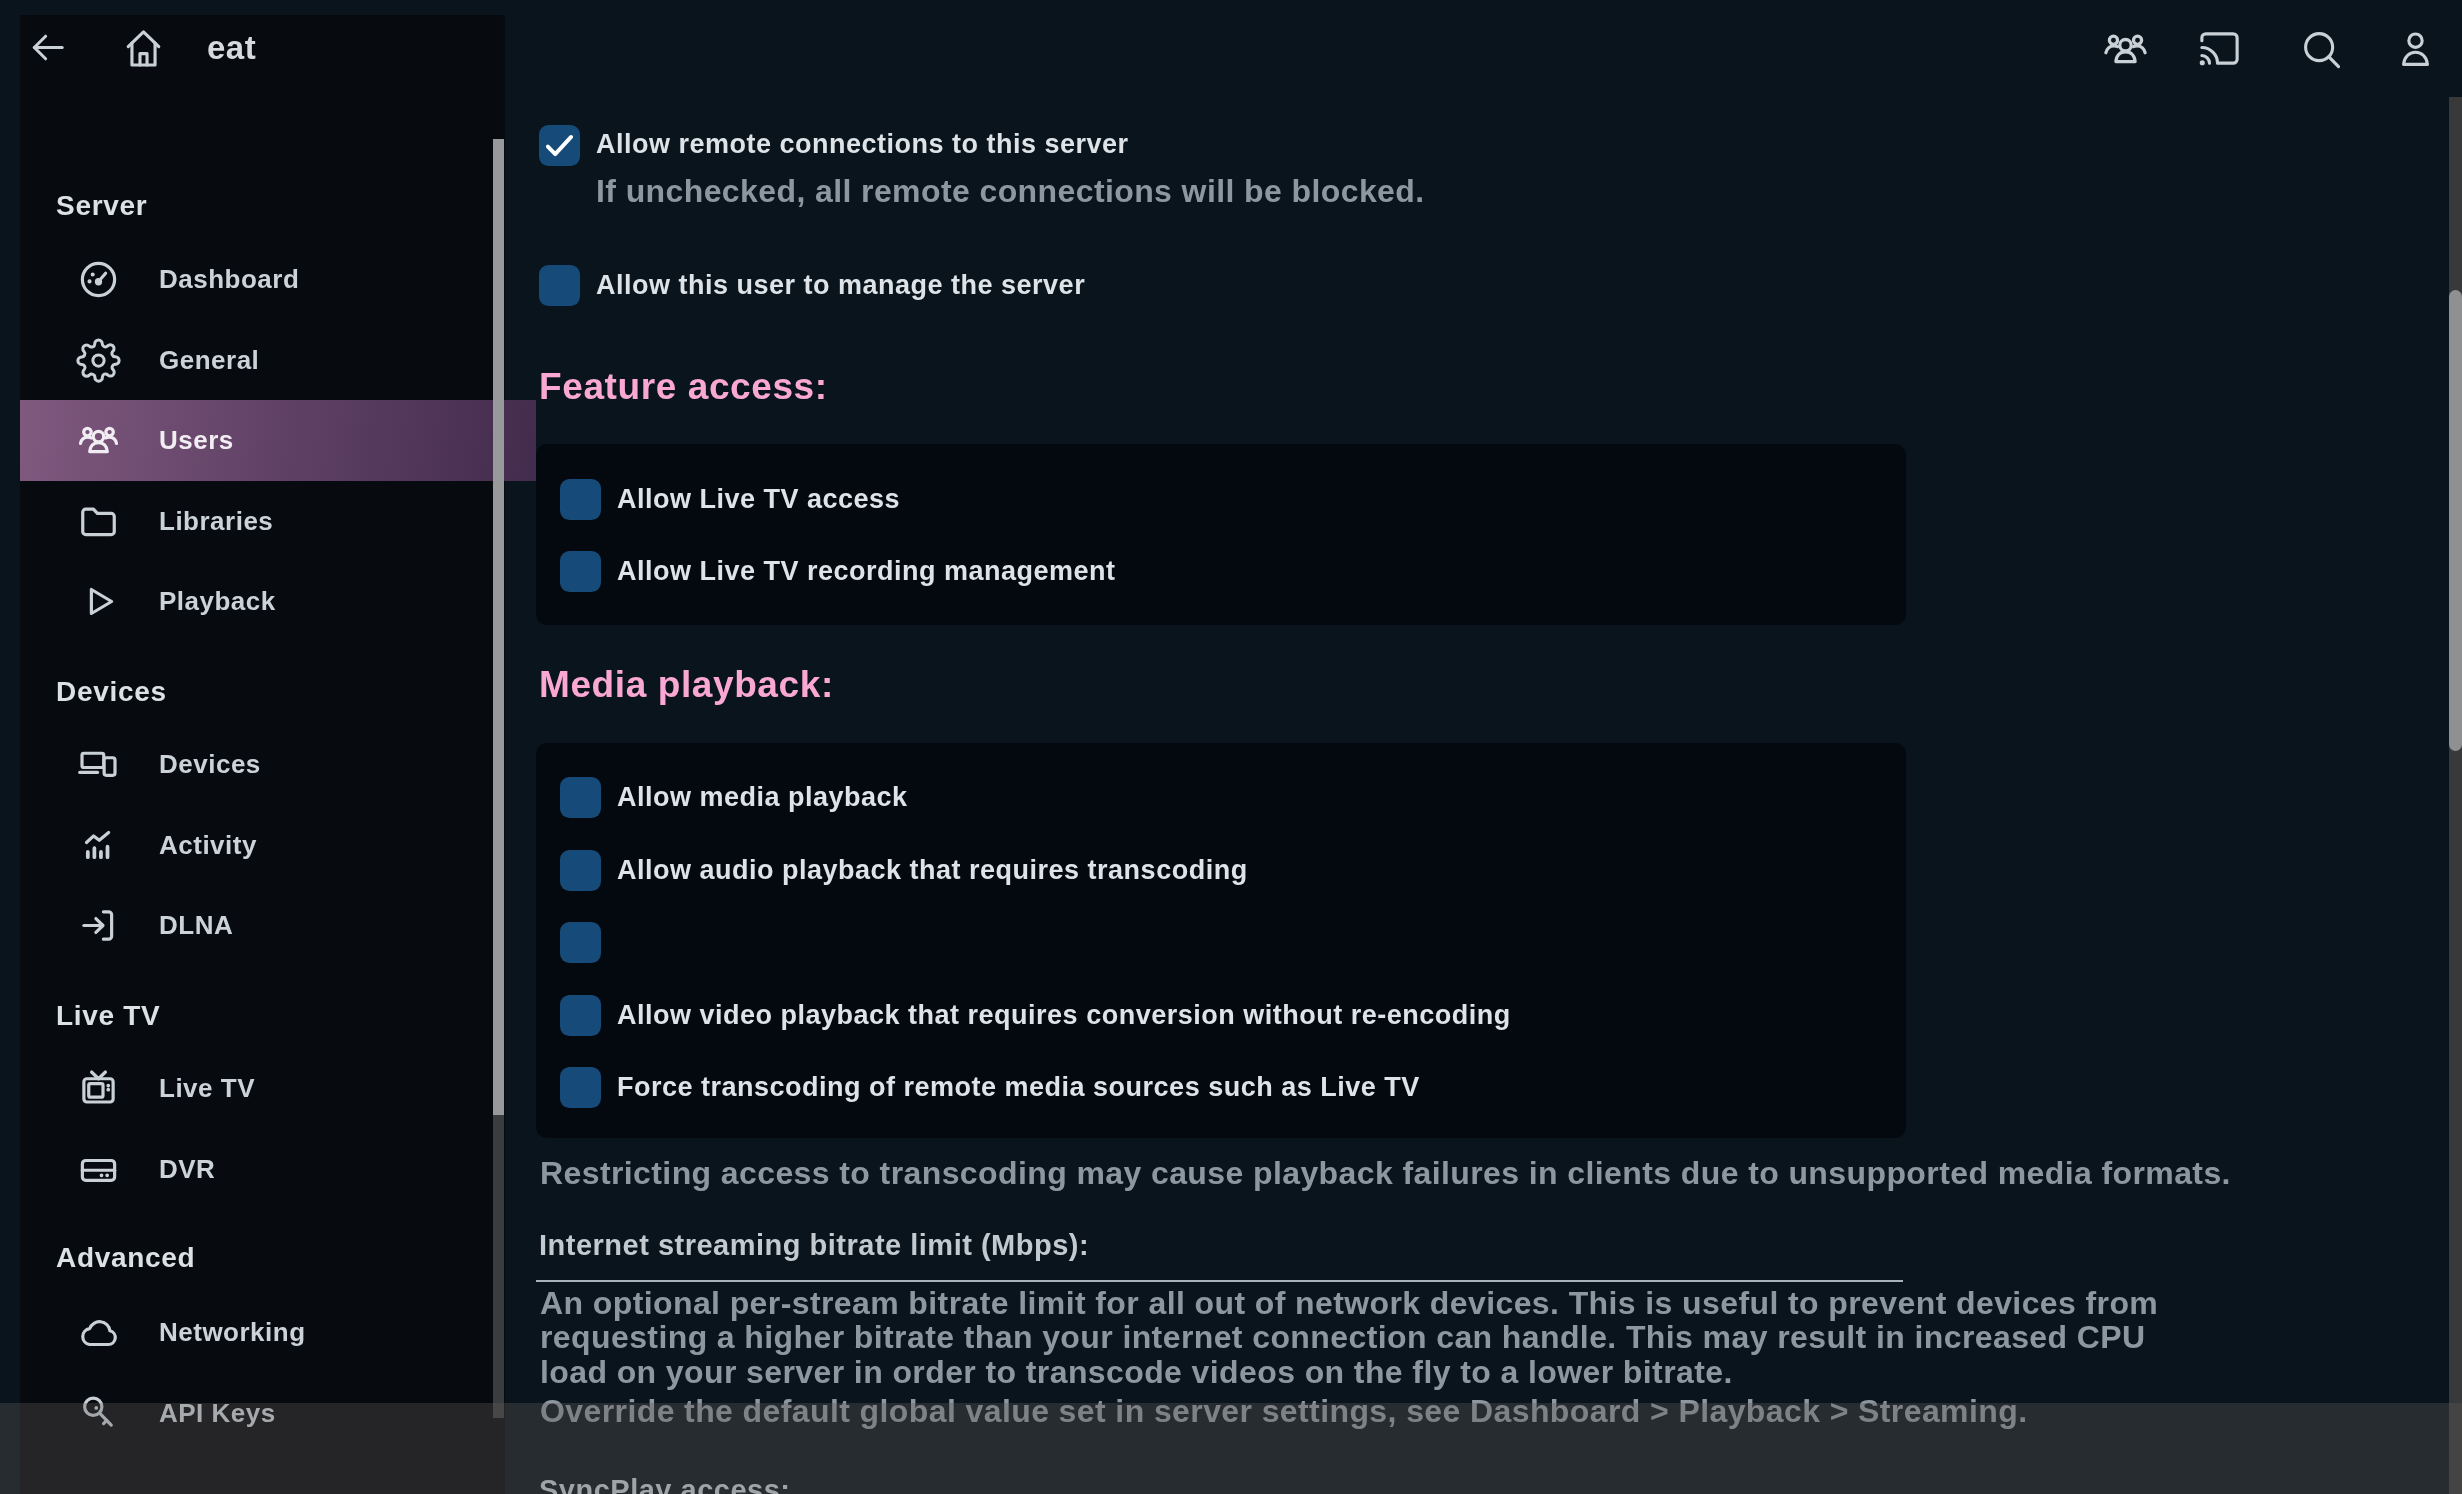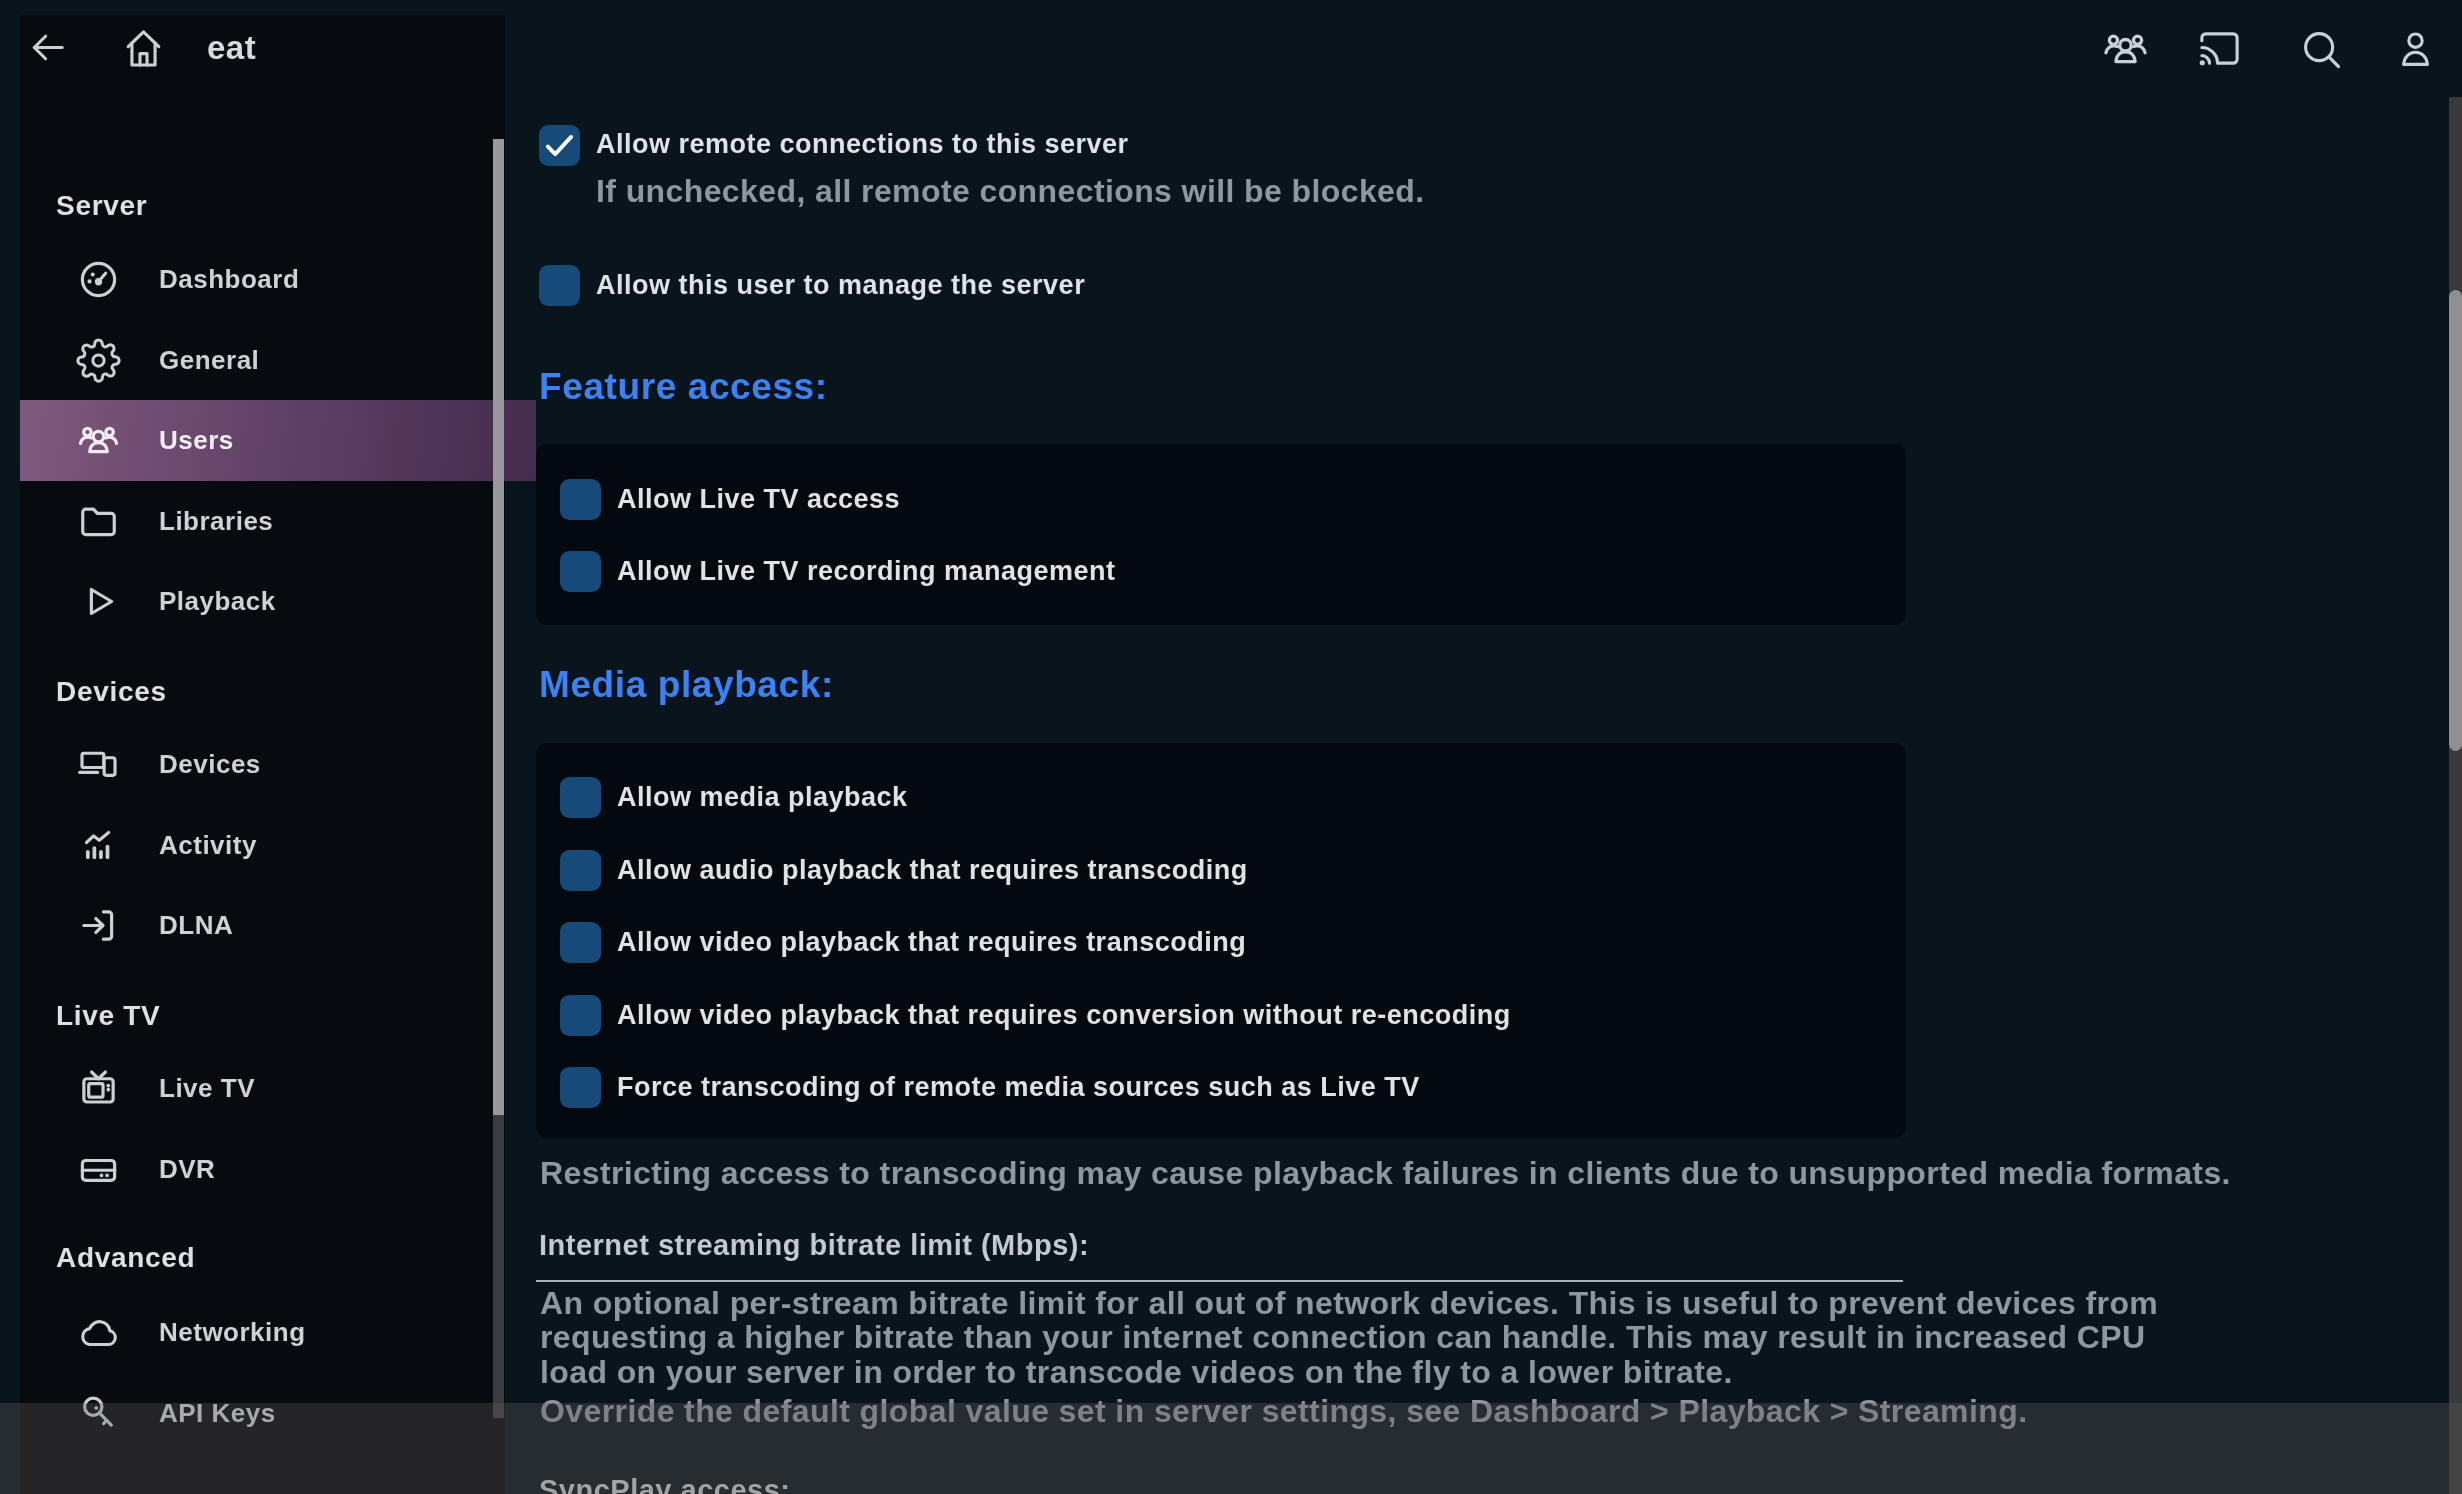--- a/index.html
+++ b/index.html
@@ -16,21 +16,21 @@
   .sb-item.sel .txt{color:#f2edf3;}
   .icon svg{display:block;stroke:#c9d1d7;fill:none;stroke-linecap:round;stroke-linejoin:round;}
   
   .hicon{position:absolute;top:25px;cursor:pointer;}
   .app-title{font-size:33px;color:#d6dade;height:37px;}
   
   .cb{position:absolute;width:41px;height:41px;border-radius:9.4px;background:var(--accent-checkbox,#164a78);cursor:pointer;}
   .panel{position:absolute;left:536px;width:1370px;background:var(--panel-bg,#04090f);border-radius:11.2px;}
   .lbl{font-size:27px;color:#dde3e7;height:37px;cursor:pointer;}
   .hint{font-size:32px;color:#8d97a0;height:37px;letter-spacing:0.4px;}
-  .h1{font-size:37px;color:#3b82f6;height:45px;letter-spacing:0.6px;}
+  .h1{font-size:37px;color:#f9a8d4;height:45px;letter-spacing:0.6px;}
   .field-label{font-size:29px;color:#c2cad0;height:37px;}
   .underline-input{position:absolute;left:536px;top:1252px;width:1367px;height:28px;background:transparent;border:none;border-bottom:2.8px solid #a8b2b9;color:#dee4e8;font-size:27px;outline:none;padding:0;font-family:"Liberation Sans",sans-serif;}
   
   .sb-scroll-thumb{position:absolute;left:473px;top:124px;width:11.2px;height:976px;background:#98999b;}
   .sb-scroll-track-low{position:absolute;left:473px;top:1100px;width:11.2px;height:303px;background:#3a3d40;}
   .pg-scroll-track{position:absolute;left:2449px;top:97px;width:13px;height:1397px;background:#38393b;}
   .pg-scroll-thumb{position:absolute;left:2449px;top:290px;width:13px;height:461px;background:#8e9092;border-radius:6.6px;}
   
   .dim{position:absolute;left:0;top:1403px;width:2462px;height:92px;background:rgba(96,92,88,.34);pointer-events:none;z-index:50;}
 </style>
@@ -247,21 +247,20 @@
   <div class="cb" style="left:560px;top:551px"></div>
   <div class="txt lbl" style="left:617px;top:553px">Allow Live TV recording management</div>
 
   <div class="txt h1" style="left:539px;top:662px">Media playback:</div>
   <div class="panel" style="top:743px;height:395px"></div>
   <div class="cb" style="left:560px;top:777px"></div>
   <div class="txt lbl" style="left:617px;top:779px">Allow media playback</div>
   <div class="cb" style="left:560px;top:850px"></div>
   <div class="txt lbl" style="left:617px;top:852px">Allow audio playback that requires transcoding</div>
   <div class="cb" style="left:560px;top:922px"></div>
-  <div class="txt lbl" style="left:617px;top:924px">Allow video playback that requires transcoding</div>
   <div class="cb" style="left:560px;top:995px"></div>
   <div class="txt lbl" style="left:617px;top:997px">Allow video playback that requires conversion without re-encoding</div>
   <div class="cb" style="left:560px;top:1067px"></div>
   <div class="txt lbl" style="left:617px;top:1069px">Force transcoding of remote media sources such as Live TV</div>
 
   <div class="txt hint" style="left:540px;top:1155px">Restricting access to transcoding may cause playback failures in clients due to unsupported media formats.</div>
 
   <div class="txt field-label" style="left:539px;top:1227px">Internet streaming bitrate limit (Mbps):</div>
   <input class="underline-input" type="text" value="" style="">
   <div class="txt hint" style="left:540px;top:1286px;height:35px">An optional per-stream bitrate limit for all out of network devices. This is useful to prevent devices from</div>

